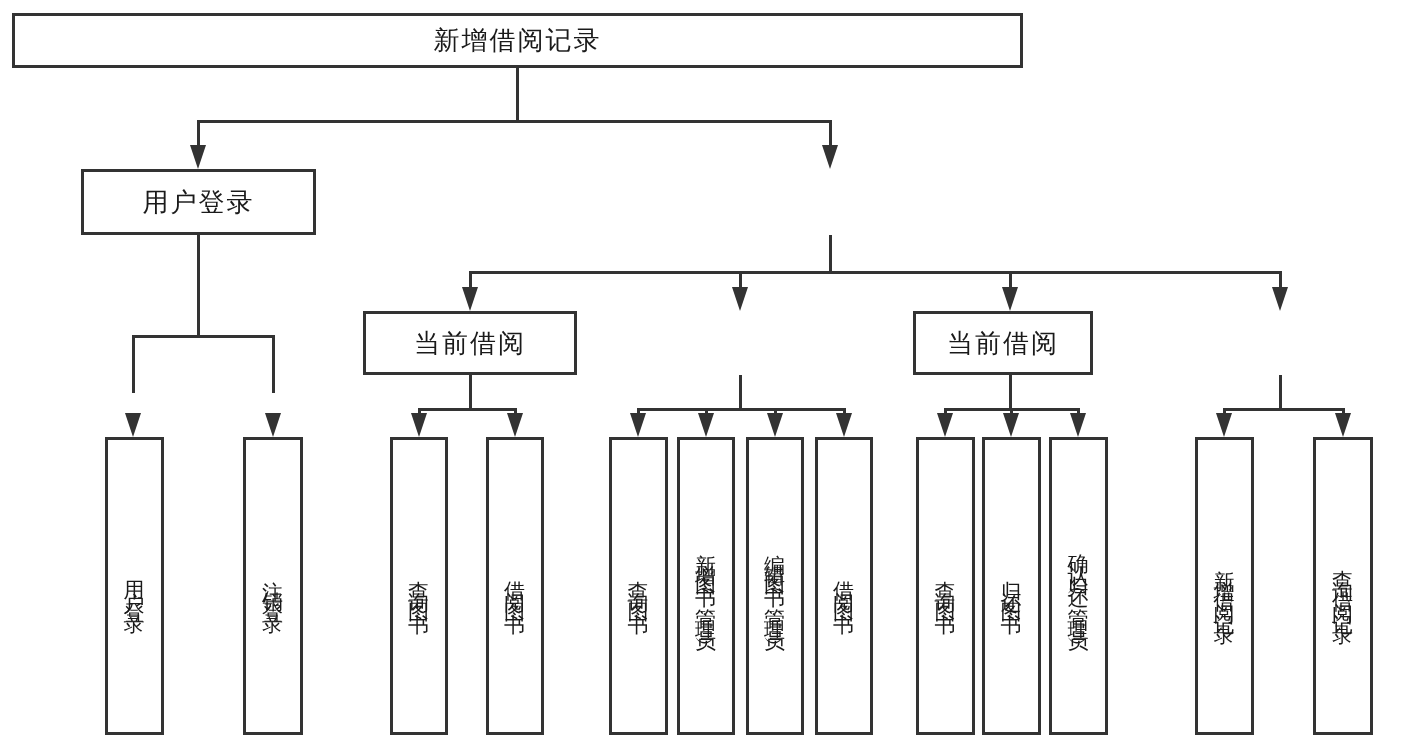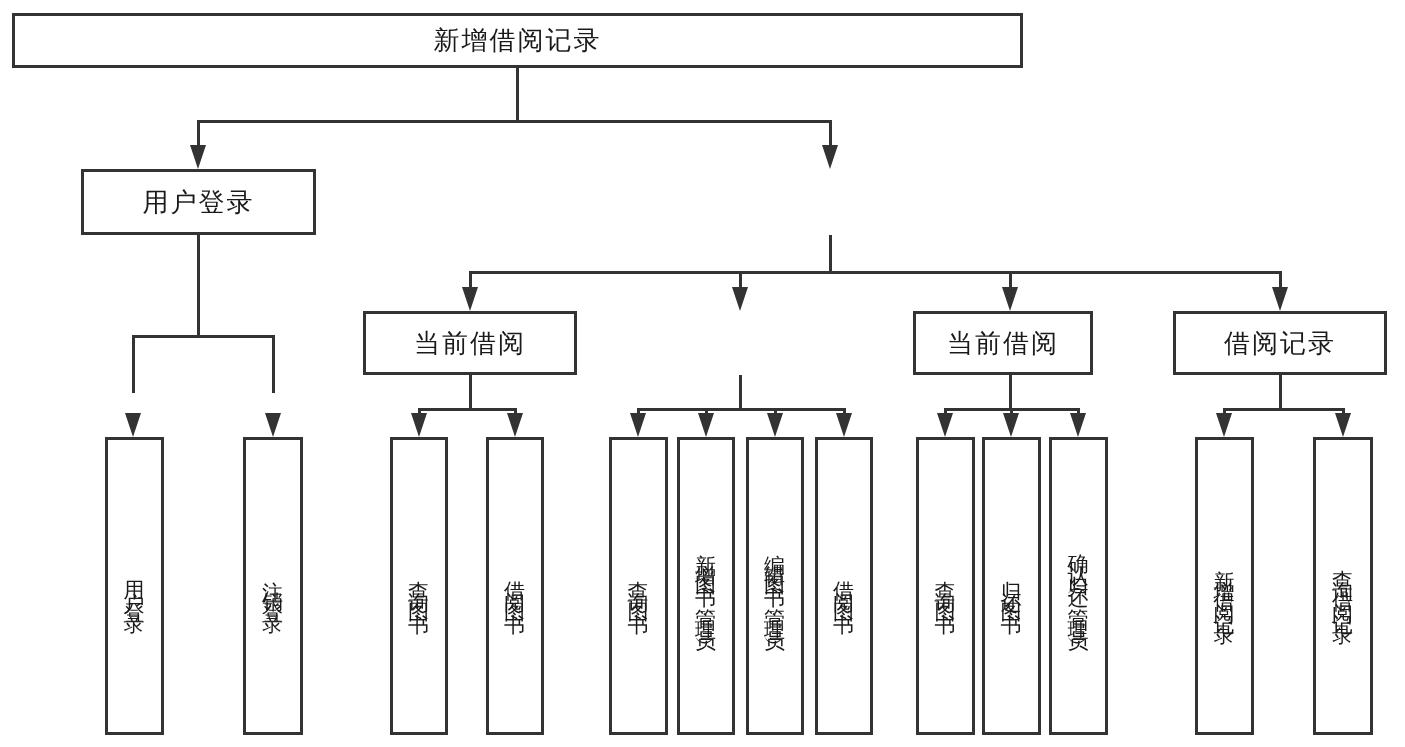--- a/index.html
+++ b/index.html
@@ -84,23 +84,20 @@
   <div class="arrow" style="left:732px;top:287px"></div>
   <div class="arrow" style="left:1002px;top:287px"></div>
   <div class="arrow" style="left:1272px;top:287px"></div>
 
   <div class="node h" style="left:363px;top:311px;width:214px;height:64px">
     <span>当前借阅</span>
   </div>
   <div class="node h" style="left:913px;top:311px;width:180px;height:64px">
     <span>当前借阅</span>
   </div>
-  <div class="node h" style="left:1173px;top:311px;width:214px;height:64px">
-    <span>借阅记录</span>
-  </div>
 
   <div class="vline" style="left:469px;top:375px;height:33px"></div>
   <div class="hline" style="left:418px;top:408px;width:98px"></div>
   <div class="vline" style="left:418px;top:408px;height:10px"></div>
   <div class="vline" style="left:514px;top:408px;height:10px"></div>
   <div class="arrow" style="left:411px;top:413px"></div>
   <div class="arrow" style="left:507px;top:413px"></div>
 
   <div class="vline" style="left:739px;top:375px;height:33px"></div>
   <div class="hline" style="left:637px;top:408px;width:208px"></div>

